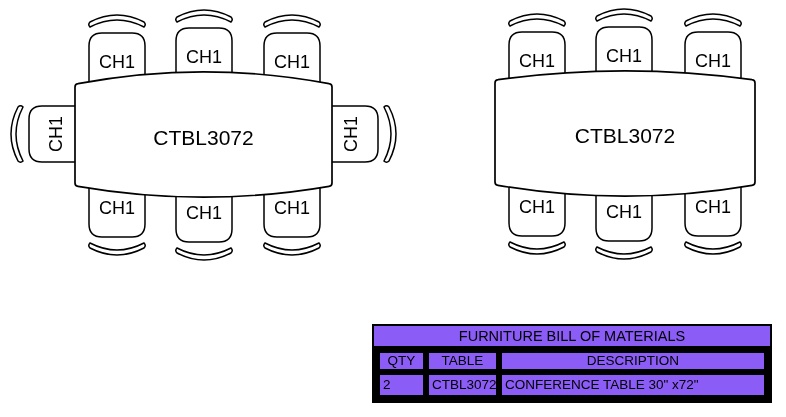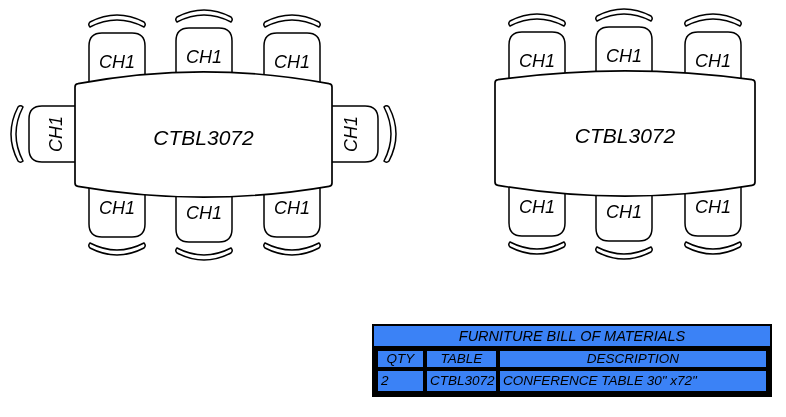--- a/index.html
+++ b/index.html
@@ -3,54 +3,53 @@
 <meta charset="utf-8">
 <style>
   html, body { margin: 0; padding: 0; background: #fff; }
   .stage {
     position: relative;
     width: 786px;
     height: 417px;
     background: #fff;
     font-family: "Liberation Sans", sans-serif;
     overflow: hidden;
-    font-style: italic;
   }
   svg.plan { position: absolute; left: 0; top: 0; }
   svg.plan path { fill: #fff; stroke: #000; }
   svg.plan path.chair-part { stroke-width: 1.5; }
   svg.plan path.table-top { stroke-width: 1.7; }
   svg.plan text { fill: #000; stroke: none; font-family: "Liberation Sans", sans-serif; }
   svg.plan text.chair-txt { font-size: 18px; }
   svg.plan text.table-txt { font-size: 21px; }
 
   .bom {
     position: absolute;
     left: 372px;
     top: 324px;
     width: 400px;
     border: 2px solid #000;
-    background: #3b82f6;
+    background: #8b5cf6;
     box-sizing: border-box;
   }
   .bom-title {
     height: 20px;
     line-height: 20px;
     text-align: center;
     font-size: 14.5px;
     border-bottom: 1px solid #000;
     white-space: nowrap;
   }
   .bom table {
     border-collapse: collapse;
     width: 100%;
     table-layout: fixed;
   }
   .bom th, .bom td {
-    border: 4px solid #000000;
+    border: 6px solid #000000;
     font-weight: 400;
     font-size: 13.5px;
     white-space: nowrap;
     overflow: hidden;
   }
   .bom th {
     height: 16px;
     line-height: 16px;
     text-align: center;
     padding: 0;

